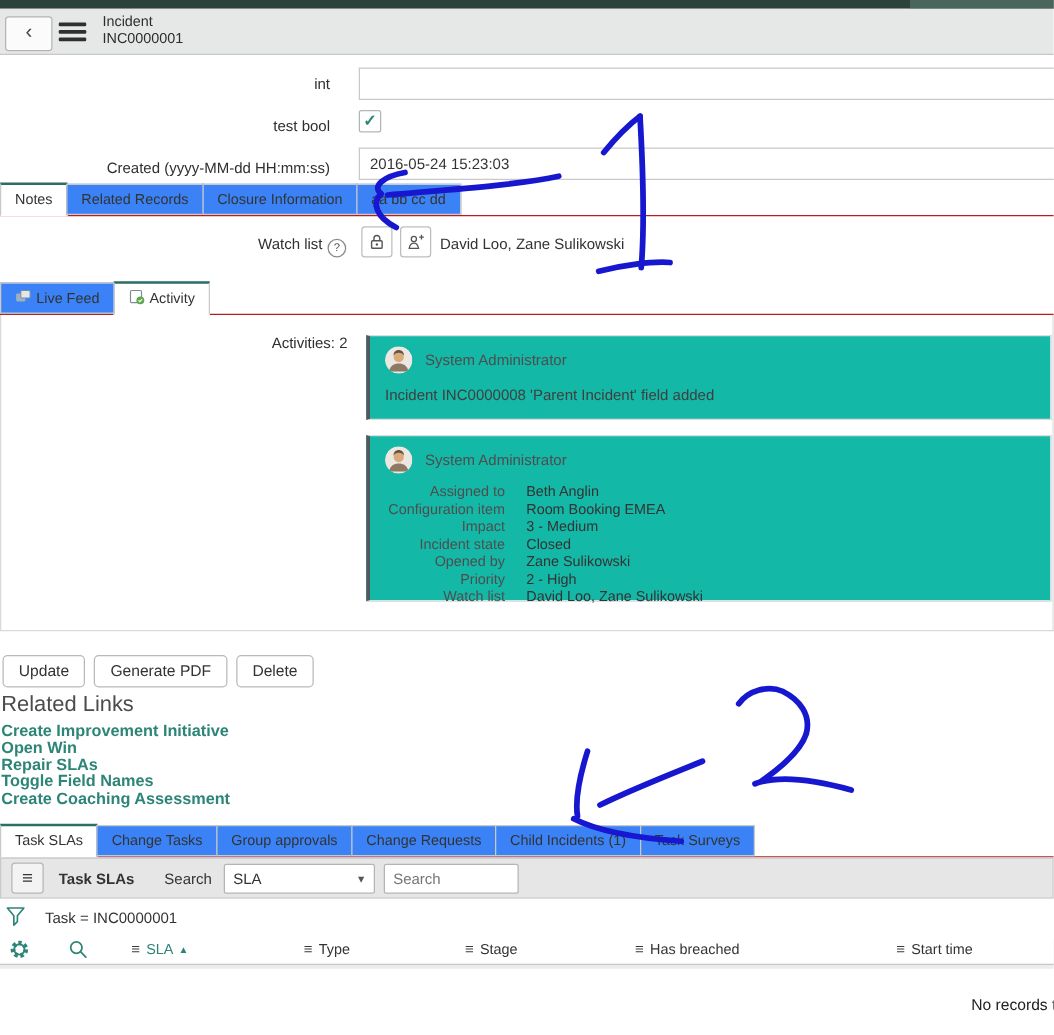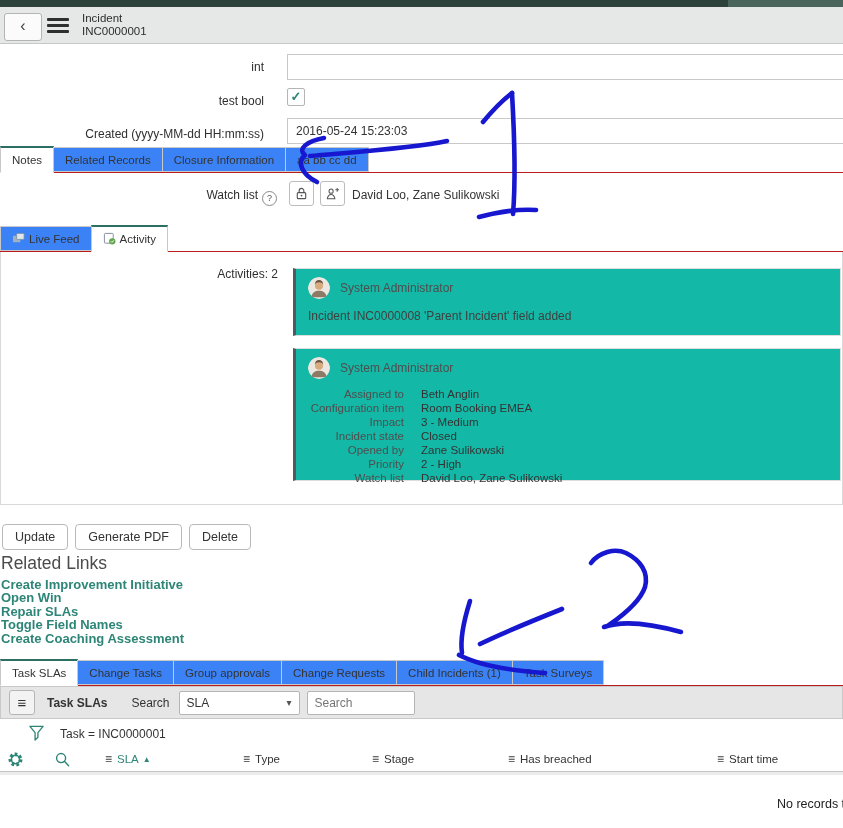--- a/index.html
+++ b/index.html
@@ -79,21 +79,21 @@
   .tb-search-label{margin-left:24px;font-size:12px;color:#333}
   .tb-select{margin-left:9px;width:121px;height:24px;box-sizing:border-box;border:1px solid #b5b5b5;
              border-radius:2px;background:#fff;font-size:12px;color:#333;display:flex;align-items:center;
              padding:0 7px;cursor:pointer}
   .tb-select .caret{margin-left:auto;font-size:10px;color:#555}
   .tb-input{margin-left:7px;width:108px;height:24px;box-sizing:border-box;border:1px solid #b5b5b5;
             border-radius:2px;font-family:"Liberation Sans",sans-serif;font-size:12px;padding:0 7px;color:#333}
 
   
   .filterrow{position:absolute;top:719px;left:0;width:843px;height:29px;display:flex;
-             align-items:center;padding-left:28px;box-sizing:border-box;background:#fff}
+             align-items:center;padding-left:4px;box-sizing:border-box;background:#fff}
   .filter-text{margin-left:15px;font-size:12px;color:#333}
 
   
   .gridheader{position:absolute;top:748px;left:0;width:843px;height:24px;border-bottom:1px solid #c6c6c6;
               box-shadow:0 3px 0 #ececec;box-sizing:border-box;background:#fff}
   .gh-icon{position:absolute;top:3px;cursor:pointer}
   .colhost{position:absolute;left:0;top:0;width:100%;height:100%}
   .colh{position:absolute;top:0;height:23px;line-height:23px;font-size:11.5px;color:#333;
         white-space:nowrap;cursor:pointer}
   .colh .colmenu{font-weight:bold;color:#3a3a3a;margin-right:5px;font-size:12px}

